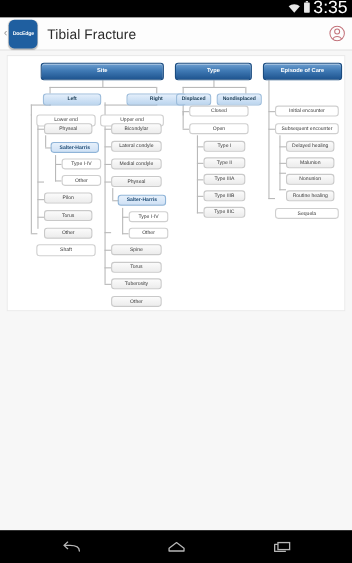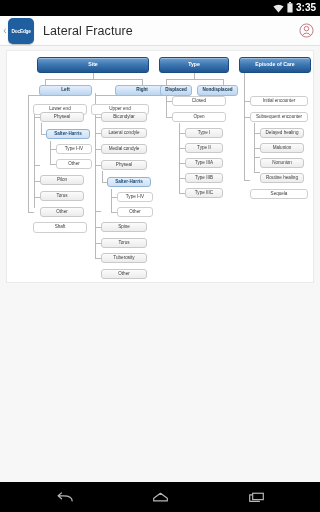--- a/index.html
+++ b/index.html
@@ -10,21 +10,21 @@
     overflow: hidden;
   }
   #screen { position: relative; width: 320px; height: 512px; background: #f7f7f7; }
 
   
   .statusbar {
     position: absolute; top: 0; left: 0; width: 320px; height: 16px;
     background: #000; display: flex; align-items: center;
     justify-content: flex-end; padding-right: 4px; gap: 3px;
   }
-  .statusbar .clock { color: #fff; font-size: 10px; font-weight: bold; line-height: 16px; }
+  .statusbar .clock { color: #fff; font-size: 16px; font-weight: normal; line-height: 16px; }
   .si { display: inline-block; }
 
   
   .appbar {
     position: absolute; top: 16px; left: 0; width: 320px; height: 30px;
     background: #fdfdfd; border-bottom: 1px solid #e2e2e2;
     display: flex; align-items: center;
   }
   .up-caret { width: 10px; text-align: center; color: #9a9a9a; font-size: 10px; }
   .logo {
@@ -120,21 +120,21 @@
       </svg>
     </span>
     <span class="clock">3:35</span>
   </div>
 
   <div class="appbar">
     <span class="up-caret">‹</span>
     <div class="logo">
       <span>DocEdge</span>
     </div>
-    <div class="appbar-title">Lateral Fracture</div>
+    <div class="appbar-title">Tibial Fracture</div>
     <div class="avatar-btn">
       <svg width="15" height="15" viewBox="0 0 16 16">
         <circle cx="8" cy="8" r="7" fill="none" stroke="#c2727a" stroke-width="1"></circle>
         <circle cx="8" cy="6" r="2.4" fill="none" stroke="#c2727a" stroke-width="1"></circle>
         <path d="M3.6 13.4 A5 5 0 0 1 12.4 13.4" fill="none" stroke="#c2727a" stroke-width="1"></path>
       </svg>
     </div>
   </div>
 
   <div class="card">

